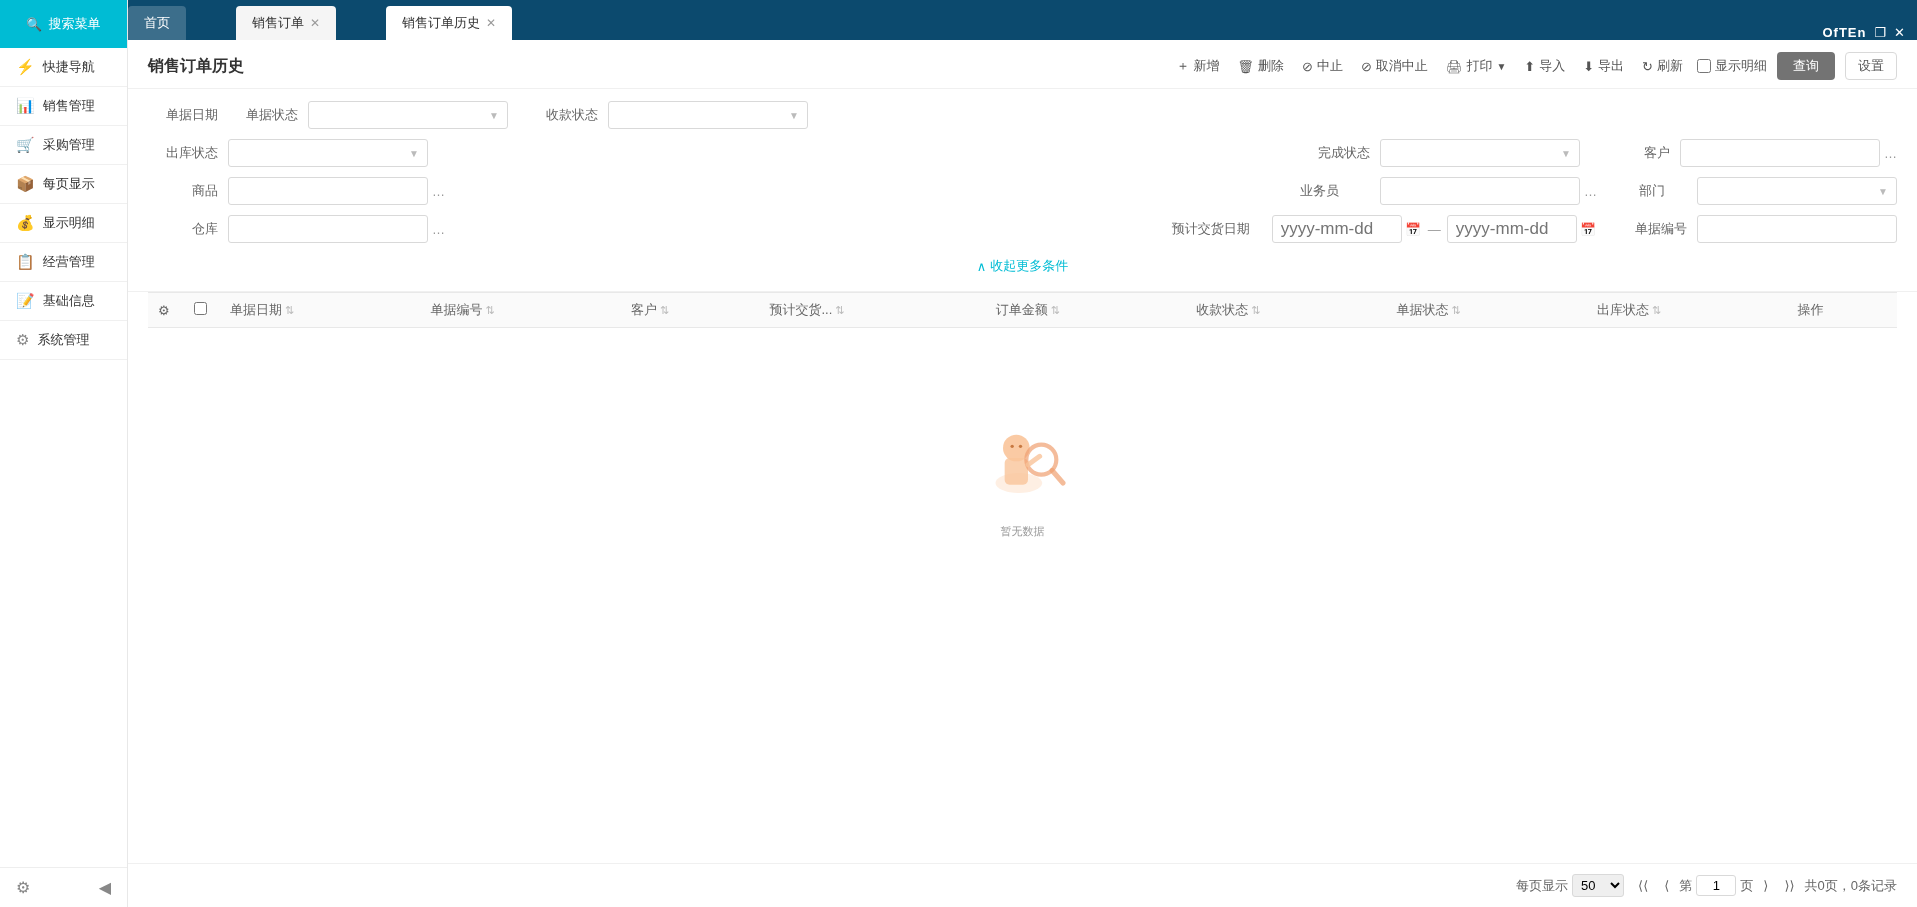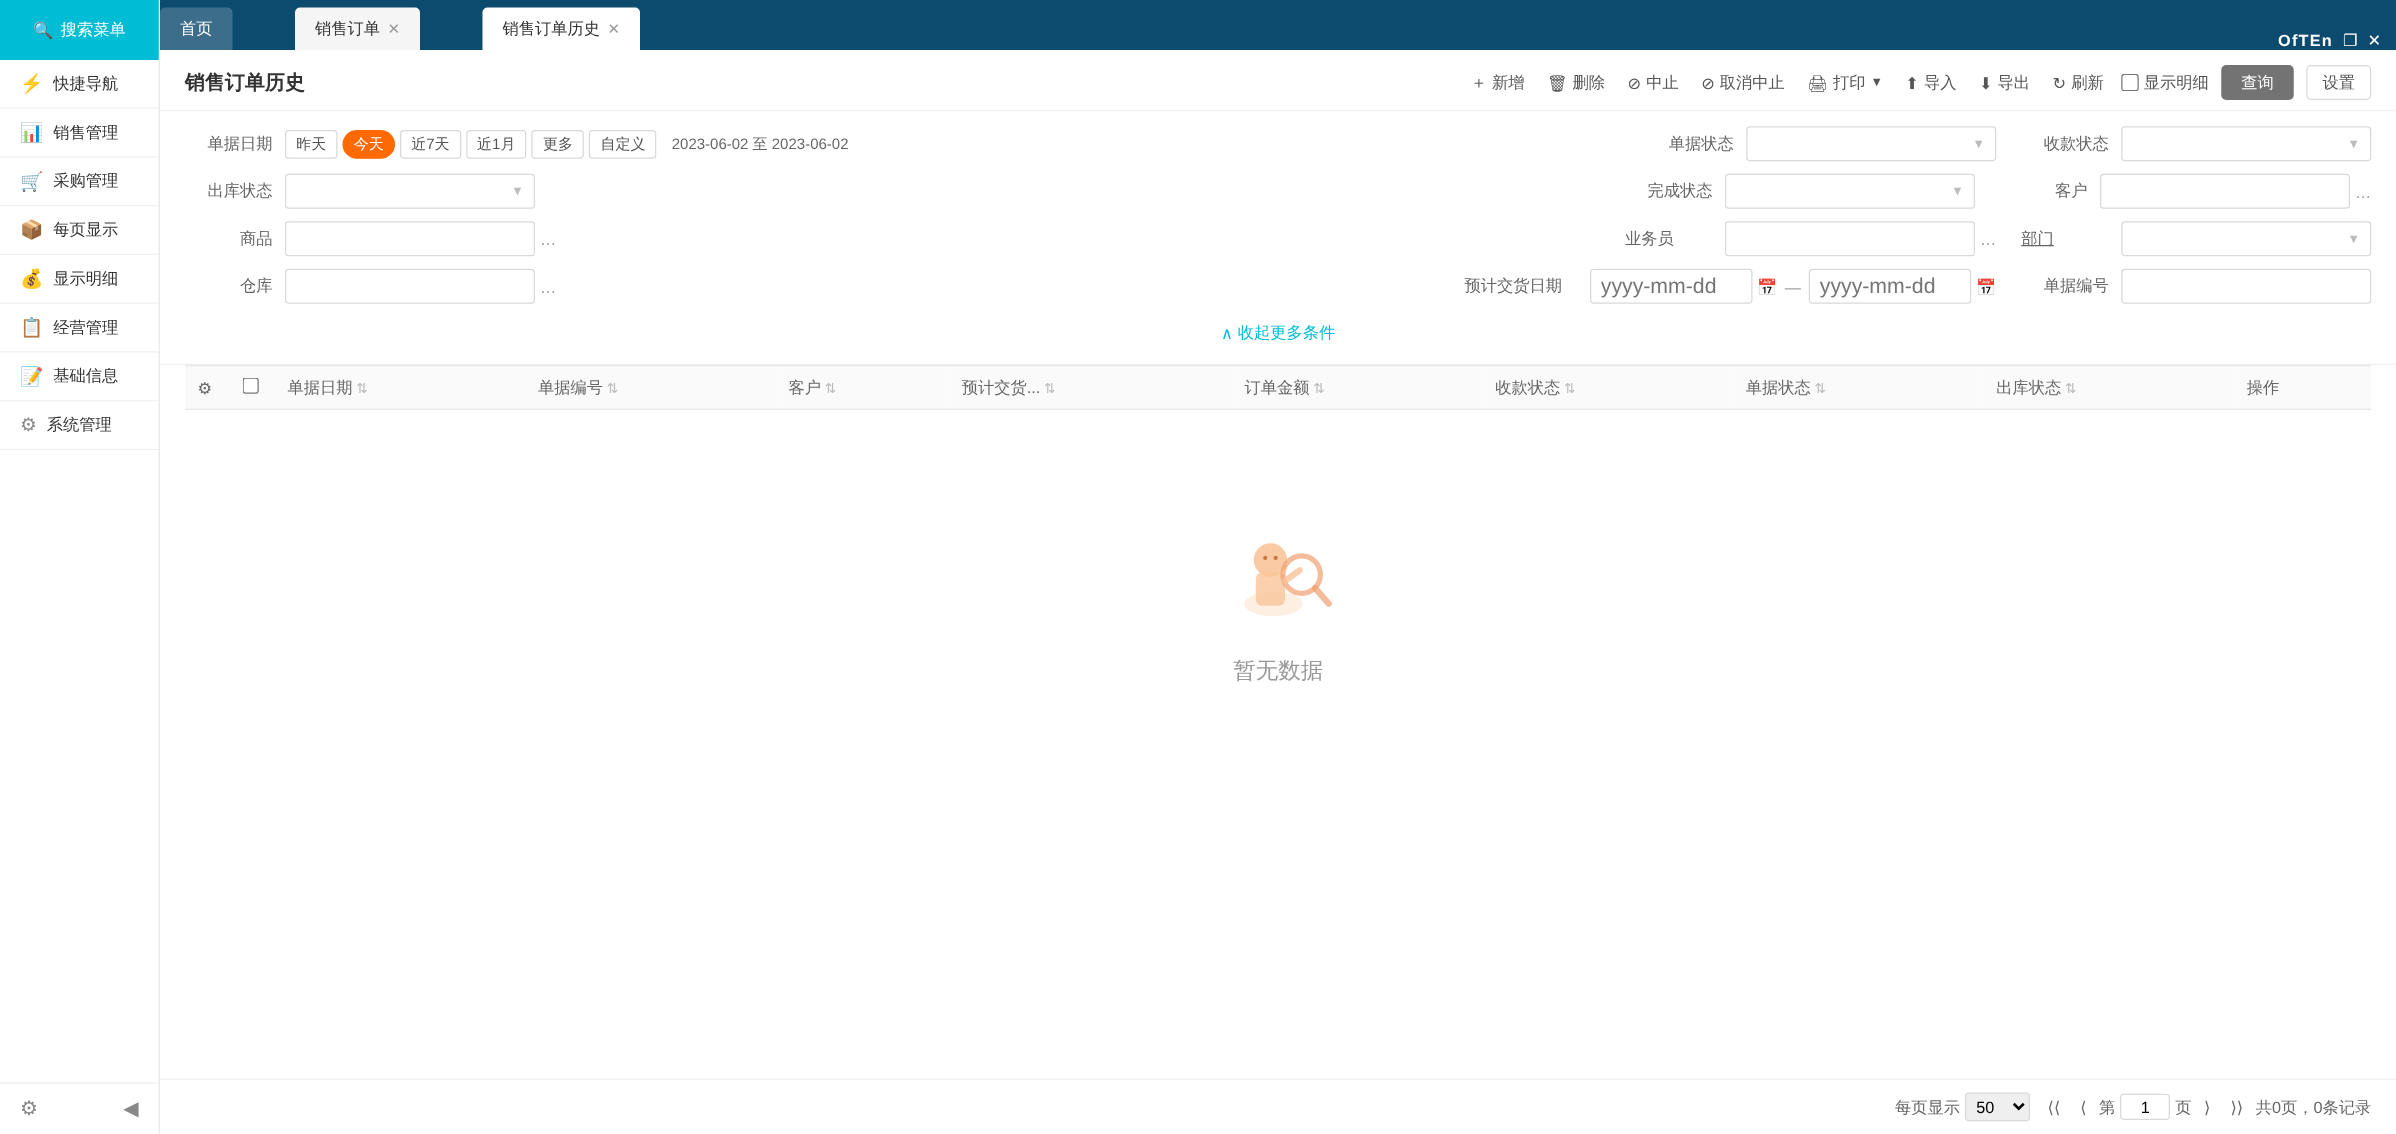--- a/index.html
+++ b/index.html
@@ -350,31 +350,20 @@
         </div>
         <button class="btn-primary">查询</button>
         <button class="btn-default">设置</button>
       </div>
     </div>
 
     <div class="filter-area">
 
       <div class="filter-row">
         <span class="filter-label">单据日期</span>
-        <div class="filter-control">
-          <div class="date-range-btns">
-            <span class="date-btn">昨天</span>
-            <span class="date-btn active">今天</span>
-            <span class="date-btn">近7天</span>
-            <span class="date-btn">近1月</span>
-            <span class="date-btn">更多</span>
-            <span class="date-btn">自定义</span>
-          </div>
-          <span class="date-text">2023-06-02 至 2023-06-02</span>
-        </div>
         <span class="filter-label" style="width:80px;text-align:right;padding-right:10px;">单据状态</span>
         <div class="filter-select" style="width:200px;">
           <span style="color:#bbb;"></span>
           <span style="color:#bbb;font-size:10px;">▼</span>
         </div>
         <span class="filter-label" style="width:80px;text-align:right;padding-right:10px;margin-left:20px;">收款状态</span>
         <div class="filter-select" style="width:200px;">
           <span style="color:#bbb;"></span>
           <span style="color:#bbb;font-size:10px;">▼</span>
         </div>
@@ -400,21 +389,21 @@
 
       <div class="filter-row">
         <span class="filter-label">商品</span>
         <div class="filter-control">
           <input class="filter-input" style="width: 200px;">
           <span class="ellipsis-btn">…</span>
         </div>
         <span class="filter-label" style="width:80px;text-align:left;padding-right:10px;font-family:Liberation Serif, serif;">业务员</span>
         <input class="filter-input" style="width: 200px;">
         <span class="ellipsis-btn">…</span>
-        <span class="filter-label" style="width:80px;text-align:left;padding-right:10px;margin-left:20px;text-decoration:underline;">部门</span>
+        <span class="filter-label" style="width:80px;text-align:center;padding-right:10px;margin-left:20px;">部门</span>
         <div class="filter-select" style="width:200px;">
           <span style="color:#bbb;"></span>
           <span style="color:#bbb;font-size:10px;">▼</span>
         </div>
       </div>
 
       <div class="filter-row">
         <span class="filter-label">仓库</span>
         <div class="filter-control">
           <input class="filter-input" style="width: 200px;">
@@ -514,21 +503,21 @@
                   <circle cx="52" cy="48" r="16" fill="#f9c49a" opacity="0.9"></circle>
 
                   <circle cx="47" cy="46" r="2" fill="#c87941"></circle>
                   <circle cx="57" cy="46" r="2" fill="#c87941"></circle>
 
                   <circle cx="82" cy="62" r="18" fill="none" stroke="#f0a070" stroke-width="5" opacity="0.7"></circle>
                   <line x1="95" y1="75" x2="108" y2="90" stroke="#f0a070" stroke-width="6" stroke-linecap="round" opacity="0.7"></line>
 
                   <line x1="66" y1="68" x2="80" y2="58" stroke="#f9c49a" stroke-width="6" stroke-linecap="round" opacity="0.8"></line>
                 </svg>
-                <span style="color:#999;font-size:18px;">暂无数据</span>
+                <span style="color:#999;font-size:11px;">暂无数据</span>
               </div>
             </td>
           </tr>
         </tbody>
       </table>
     </div>
 
     <div class="table-footer">
       <div class="per-page">
         <span>每页显示</span>

